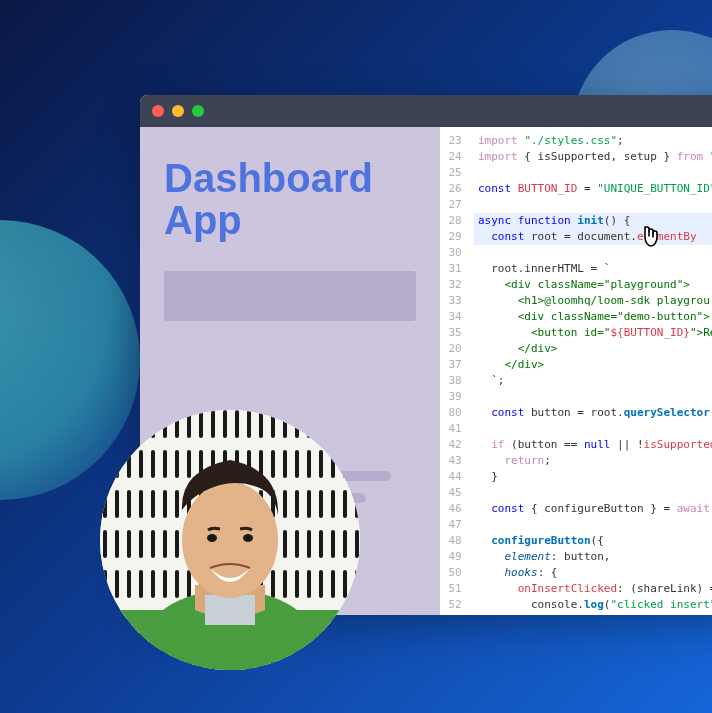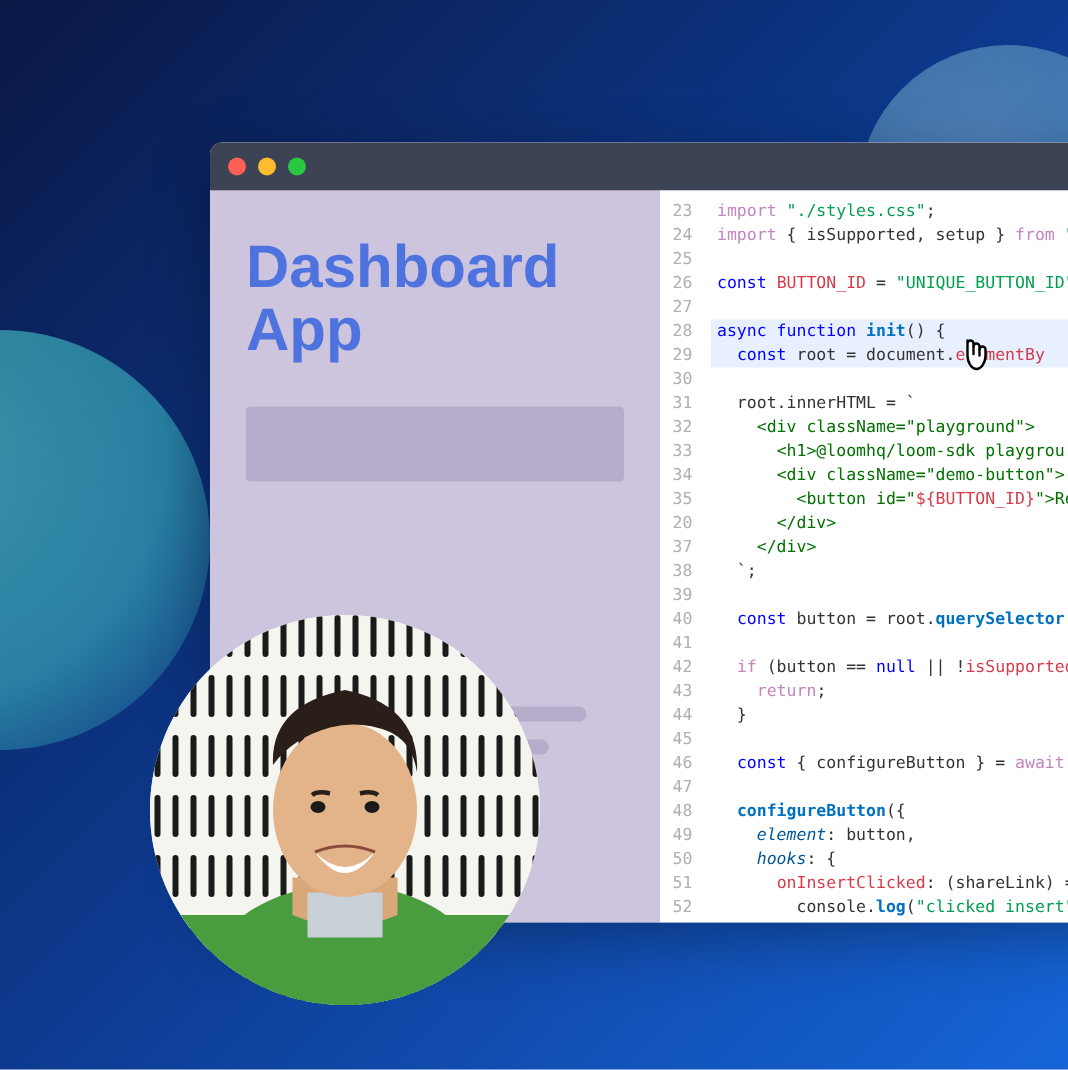--- a/index.html
+++ b/index.html
@@ -160,21 +160,21 @@
           <div>30</div>
           <div>31</div>
           <div>32</div>
           <div>33</div>
           <div>34</div>
           <div>35</div>
           <div>20</div>
           <div>37</div>
           <div>38</div>
           <div>39</div>
-          <div>40</div>
+          <div>80</div>
           <div>41</div>
           <div>42</div>
           <div>43</div>
           <div>44</div>
           <div>45</div>
           <div>46</div>
           <div>47</div>
           <div>48</div>
           <div>49</div>
           <div>50</div>

